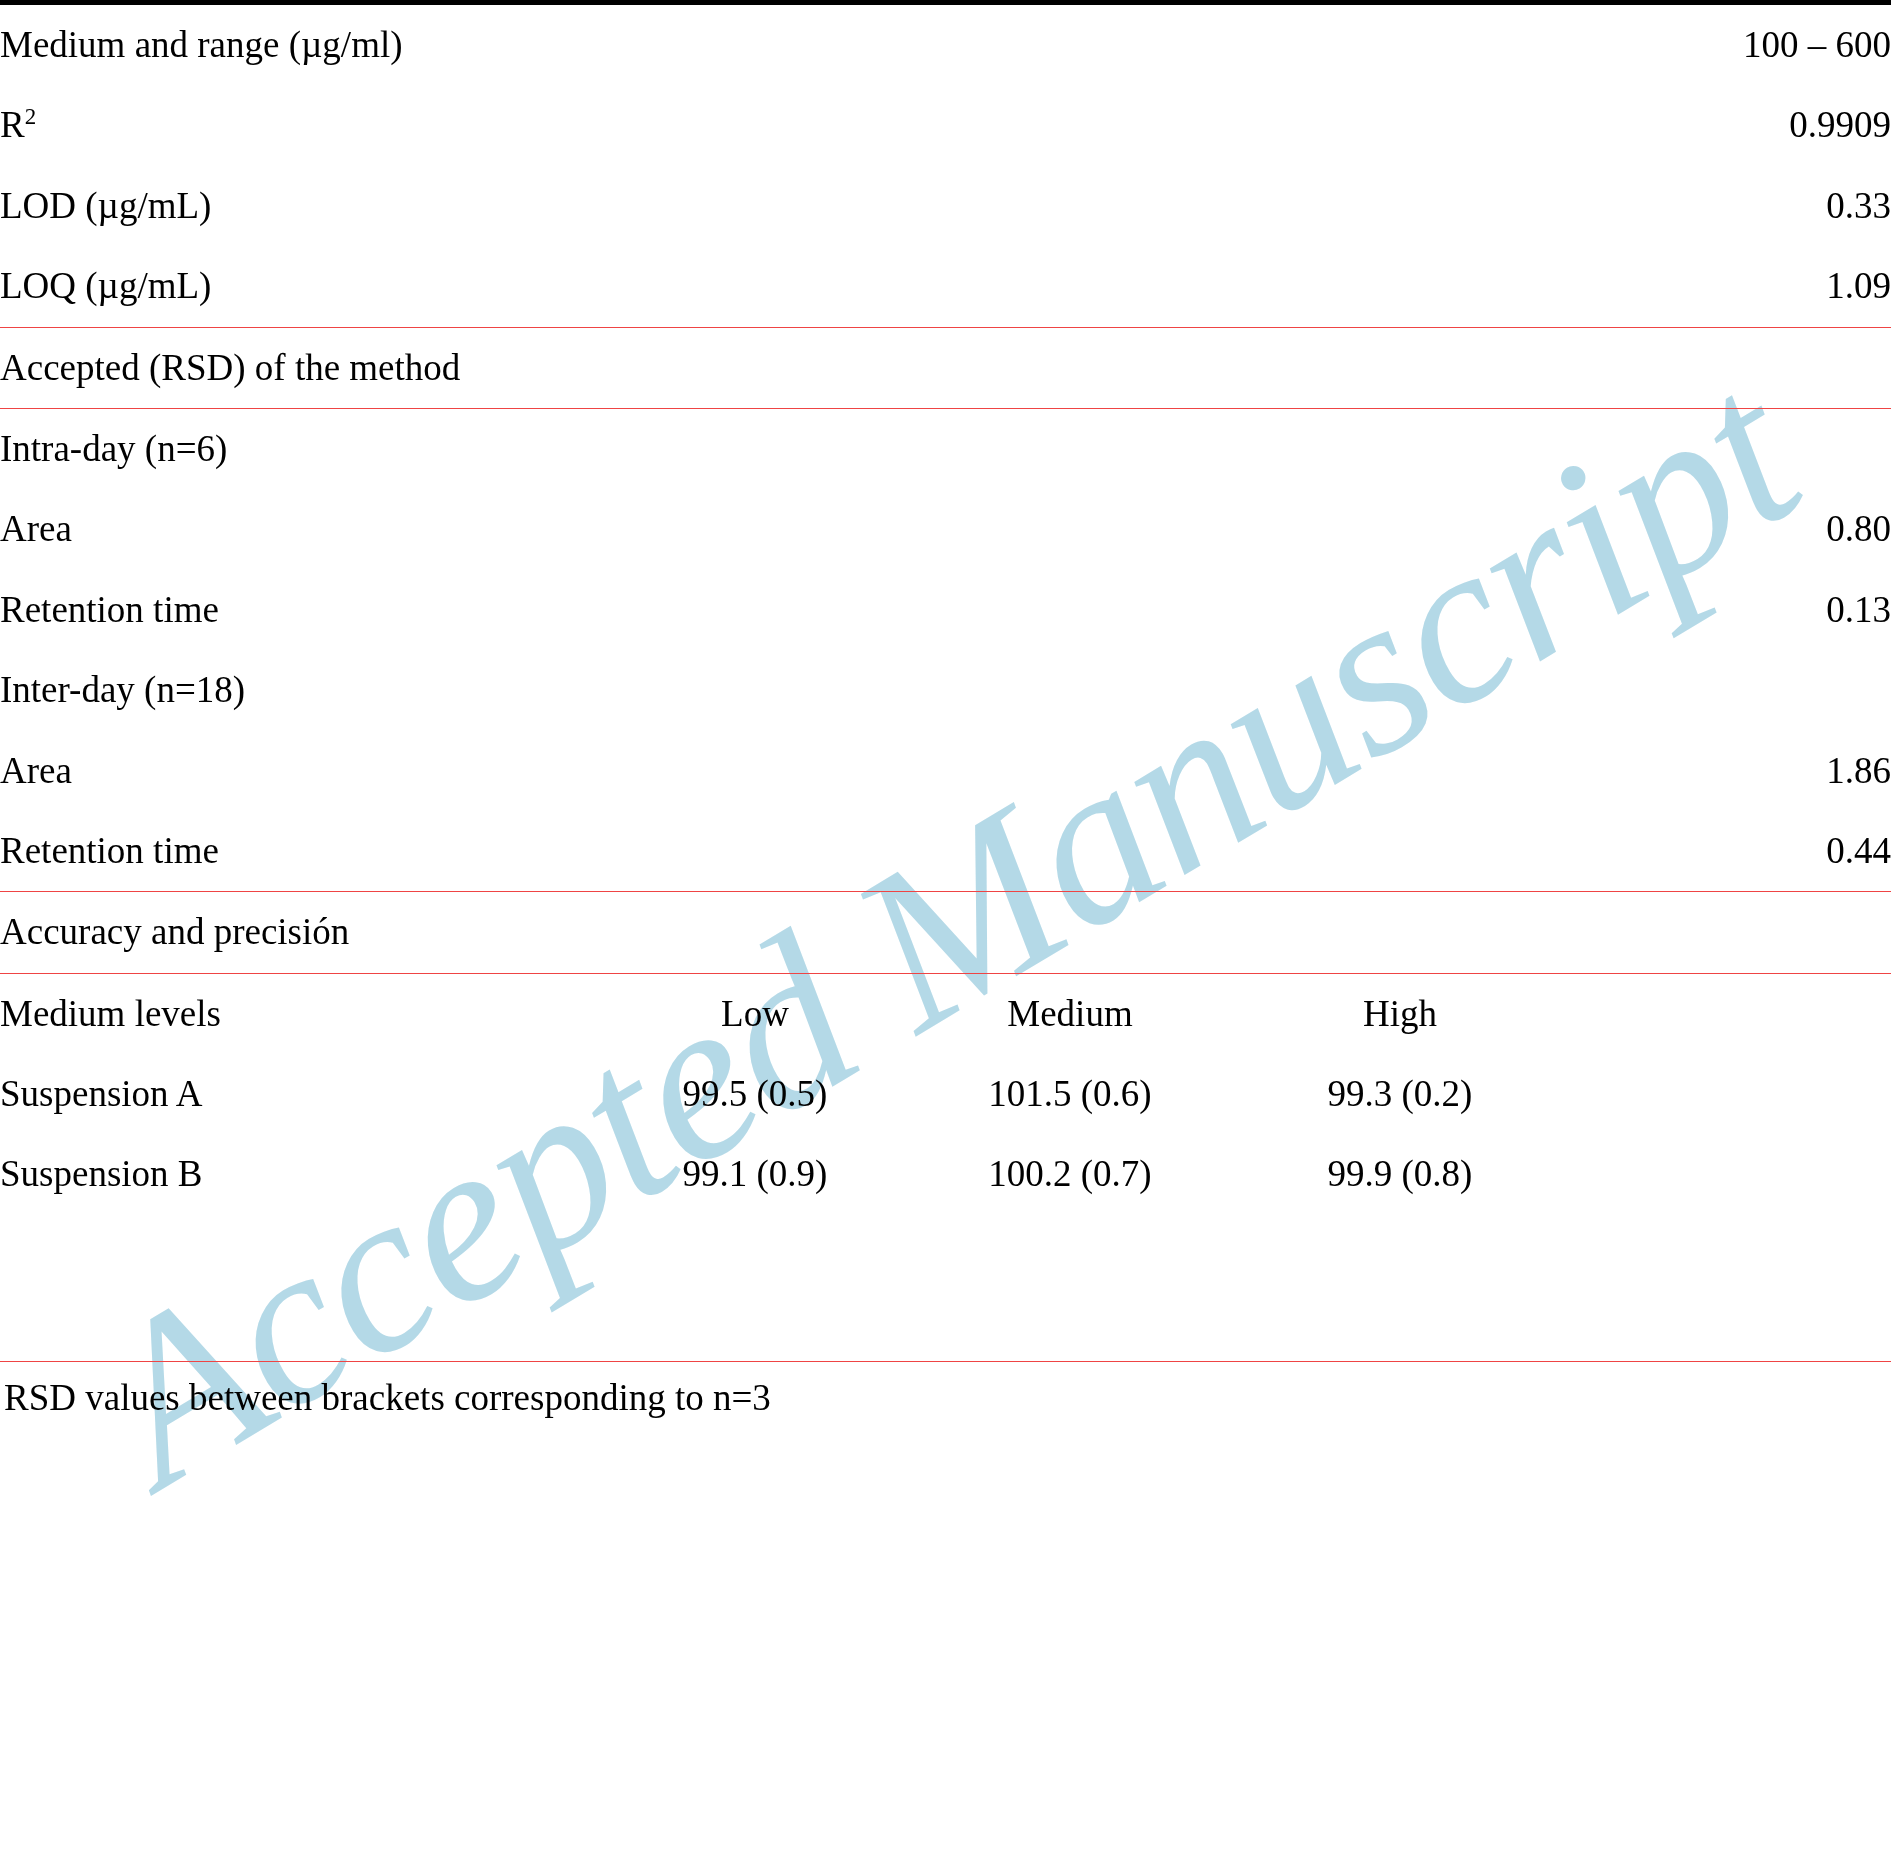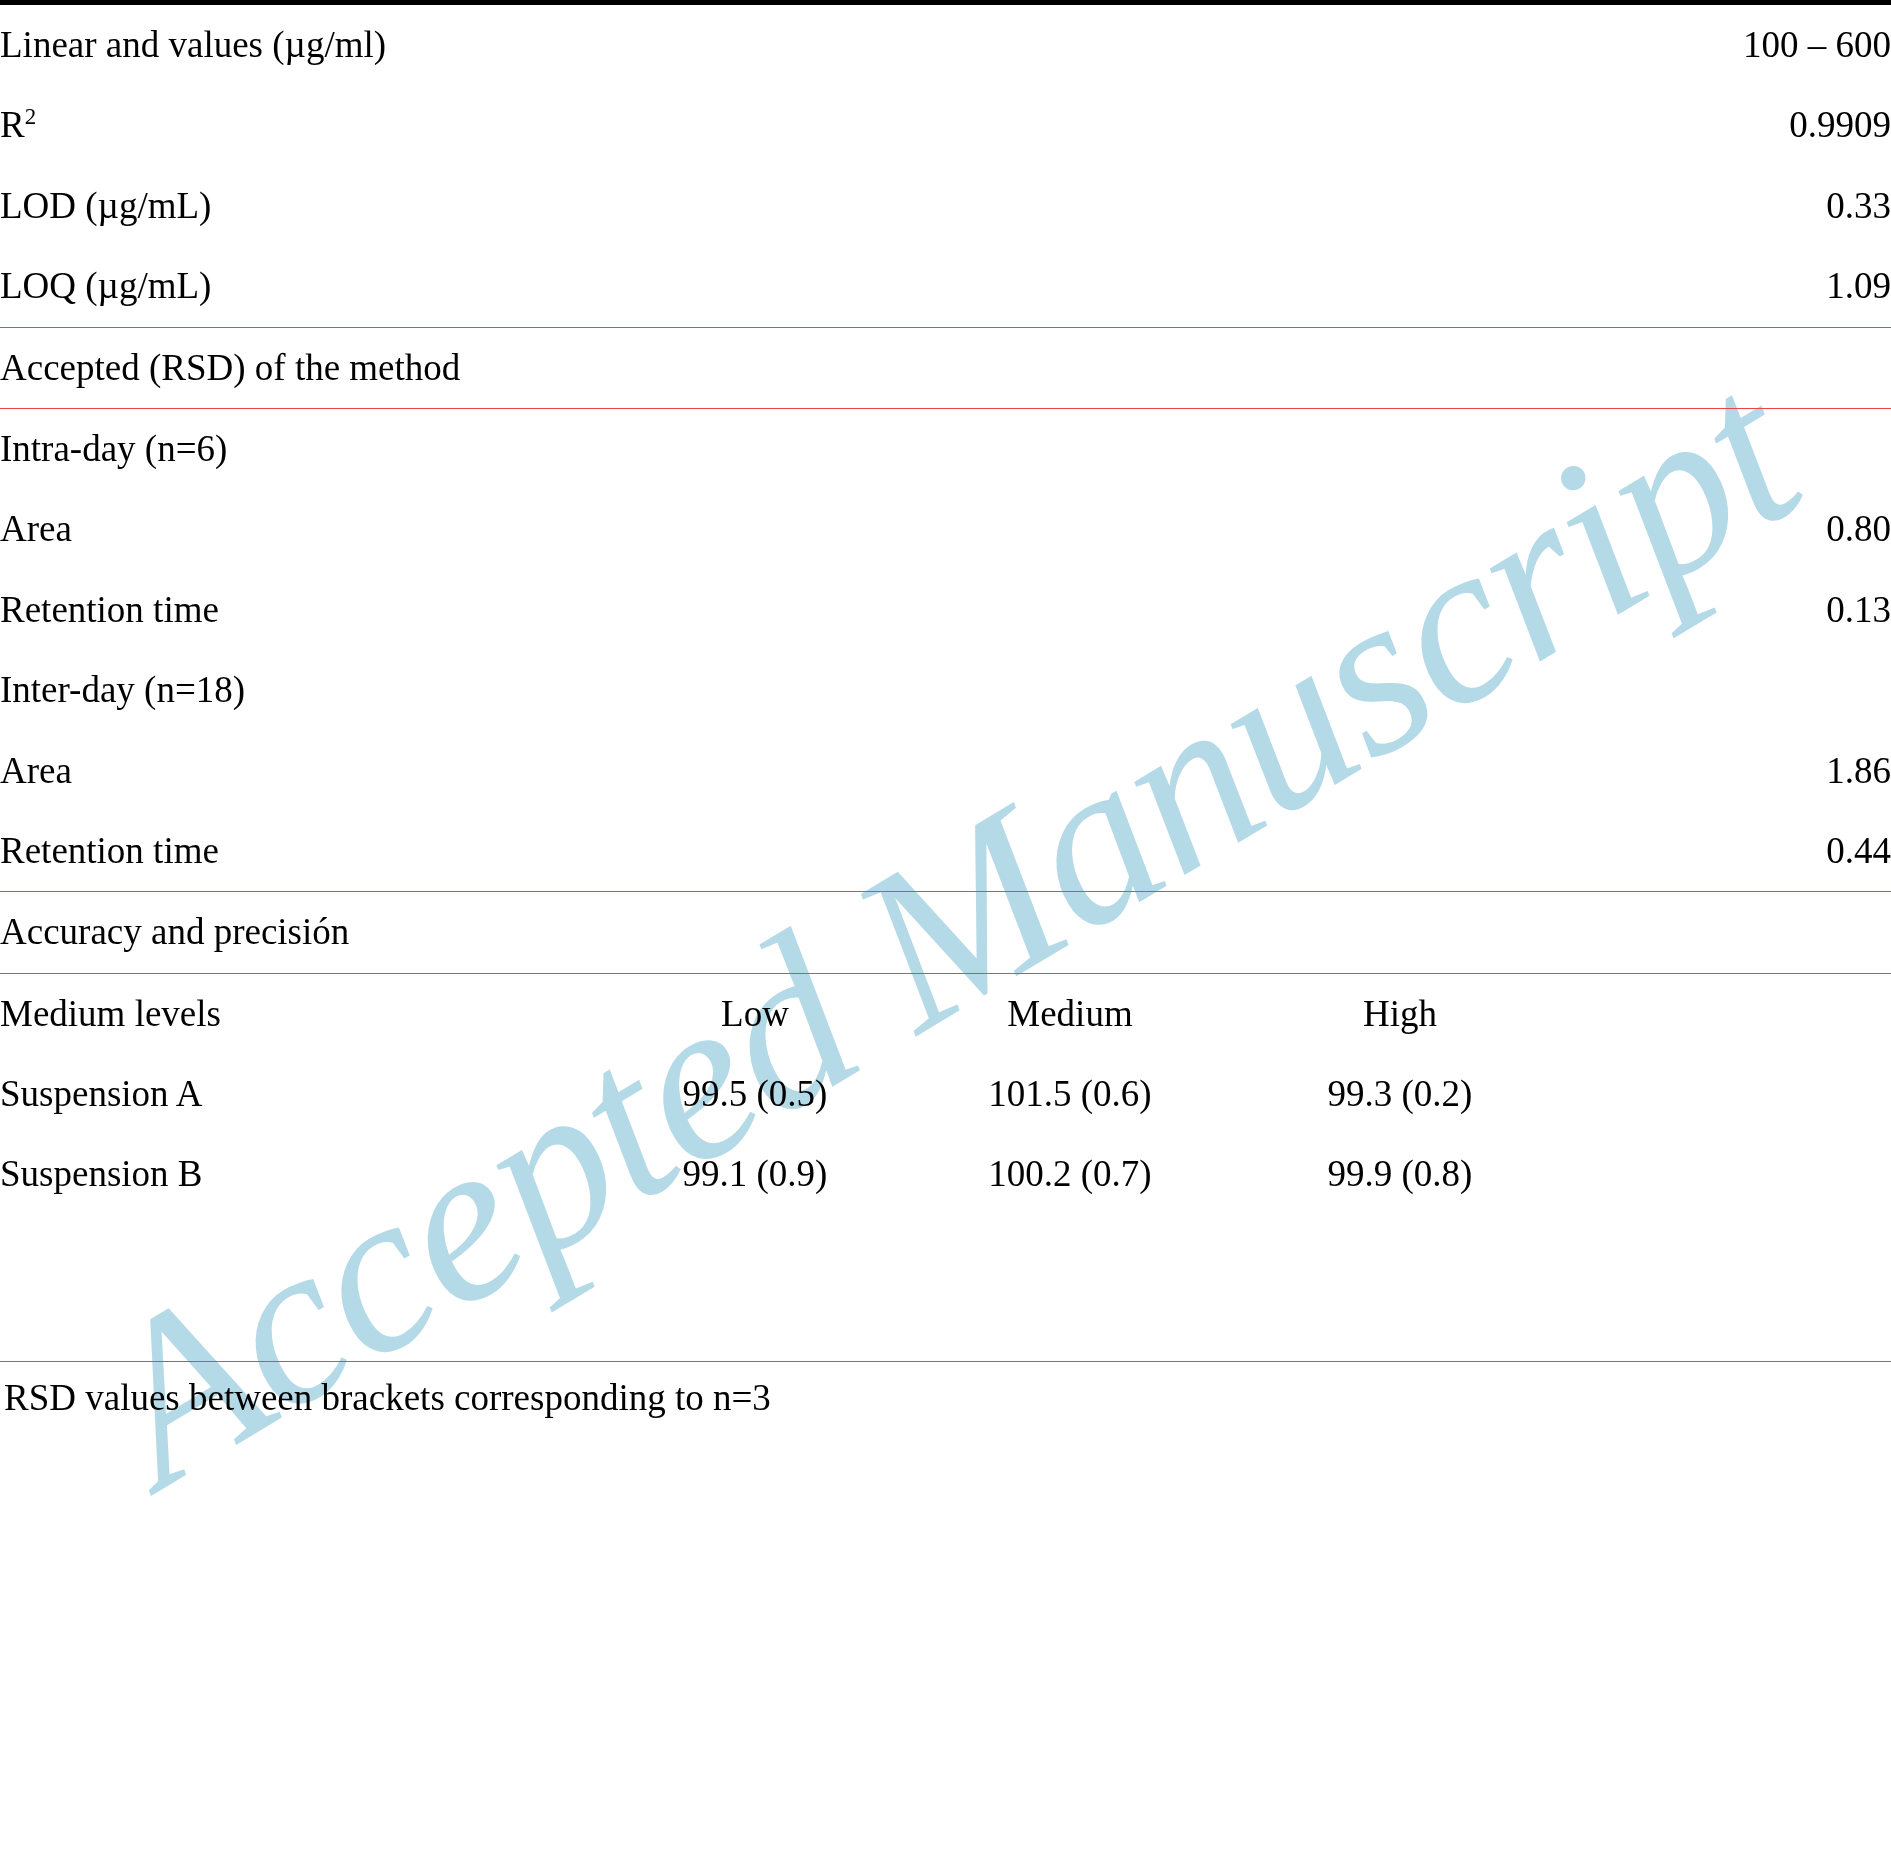--- a/index.html
+++ b/index.html
@@ -101,21 +101,21 @@
     <colgroup>
       <col class="c0">
         <col class="c1">
         <col class="c2">
         <col class="c3">
         <col class="c4">
     </colgroup>
     <tbody>
 
       <tr class="rule-top">
-        <td>Linear and values (µg/ml)</td>
+        <td>Medium and range (µg/ml)</td>
         <td class="num" colspan="4">100 – 600</td>
       </tr>
 
       <tr>
         <td><span>R</span><sup>2</sup></td>
         <td class="num" colspan="4">0.9909</td>
       </tr>
 
       <tr>
         <td>LOD (µg/mL)</td>

